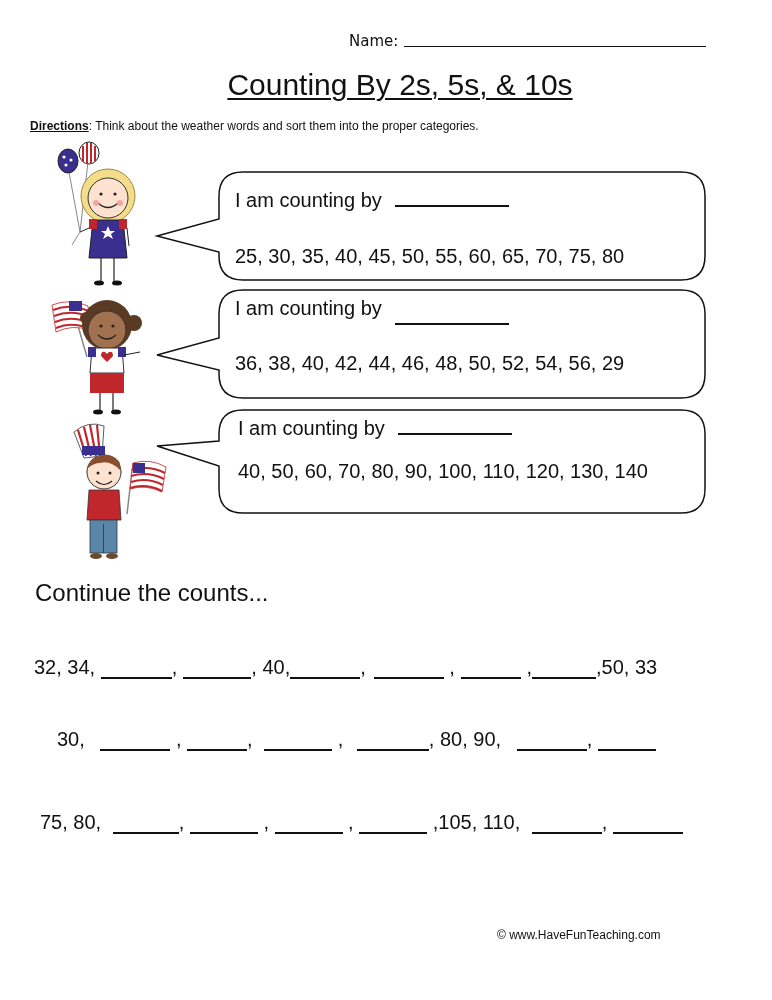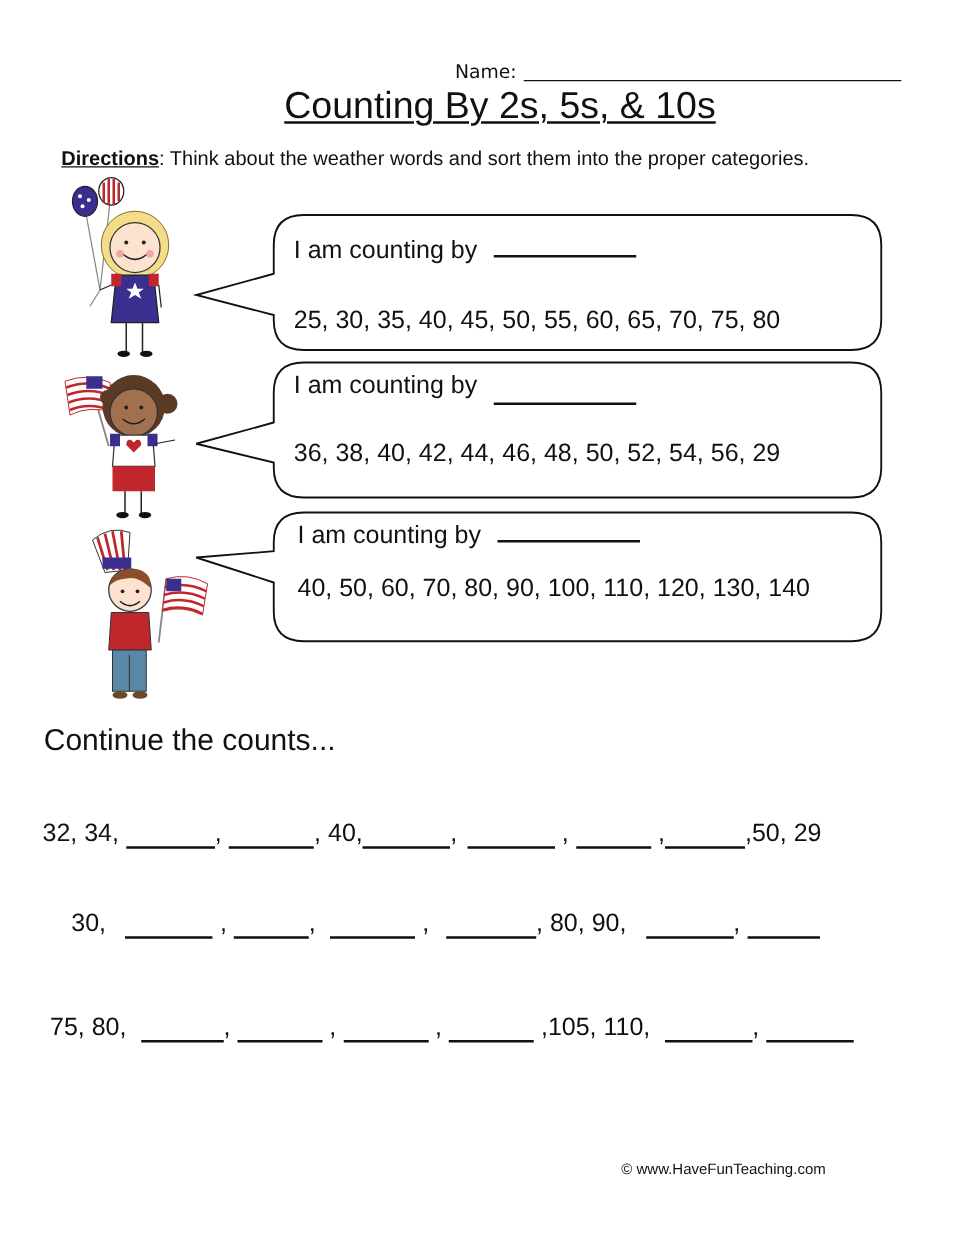--- a/index.html
+++ b/index.html
@@ -1,22 +1,22 @@
 <!DOCTYPE html>
 <html><head>
 <meta charset="utf-8">
 <style>
   html, body { margin: 0; padding: 0; background: #ffffff; }
   body { width: 772px; height: 1000px; position: relative; overflow: hidden;
          font-family: "Liberation Sans", sans-serif; color: #111; }
   .abs { position: absolute; }
-  .name-row { left: 349px; top: 48px; font-family: "DejaVu Sans", sans-serif; font-size: 15px; display: flex; align-items: center; margin-left: 15px; }
+  .name-row { left: 349px; top: 32px; font-family: "DejaVu Sans", sans-serif; font-size: 15px; display: flex; align-items: flex-start; }
   .name-line { display: inline-block; width: 302px; border-bottom: 1.5px solid #111; margin-left: 6px; height: 14px; }
   .title { left: 0; width: 800px; top: 68px; text-align: center; font-size: 30px; text-decoration: underline; text-underline-offset: 3px; text-decoration-thickness: 1.5px; }
-  .directions { left: 49px; top: 119px; font-size: 16px; white-space: nowrap; }
+  .directions { left: 30px; top: 119px; font-size: 12px; white-space: nowrap; }
   .directions .lbl { font-weight: bold; text-decoration: underline; }
   .bubble-svg { left: 0; top: 0; }
   .btxt { font-size: 20px; white-space: nowrap; }
   .blank-inline { display: inline-block; border-bottom: 2px solid #111; vertical-align: baseline; }
   .section-heading { left: 35px; top: 579px; font-size: 24px; }
   .count-row { font-size: 20px; white-space: nowrap; display: flex; align-items: flex-end; }
   .count-row .blank { display: inline-block; border-bottom: 2px solid #111; height: 18px; }
   .footer { left: 497px; top: 928px; font-size: 12px; }
 </style>
 </head>
@@ -150,21 +150,21 @@
   <span style="white-space:pre">,</span>
   <span class="blank" style="width:68px; margin-left:6px;"></span>
   <span style="white-space:pre">, 40,</span>
   <span class="blank" style="width:70px;"></span>
   <span style="white-space:pre">,</span>
   <span class="blank" style="width:70px; margin-left:8px;"></span>
   <span style="white-space:pre"> ,</span>
   <span class="blank" style="width:60px; margin-left:6px;"></span>
   <span style="white-space:pre"> ,</span>
   <span class="blank" style="width:64px;"></span>
-  <span style="white-space:pre">,50, 29</span>
+  <span style="white-space:pre">,50, 33</span>
 </div>
 
 <div class="abs count-row" style="left:57px; top:728px;">
   <span style="white-space:pre">30, </span>
   <span class="blank" style="width:70px; margin-left:10px;"></span>
   <span style="white-space:pre"> , </span>
   <span class="blank" style="width:60px;"></span>
   <span style="white-space:pre">, </span>
   <span class="blank" style="width:68px; margin-left:6px;"></span>
   <span style="white-space:pre"> , </span>

